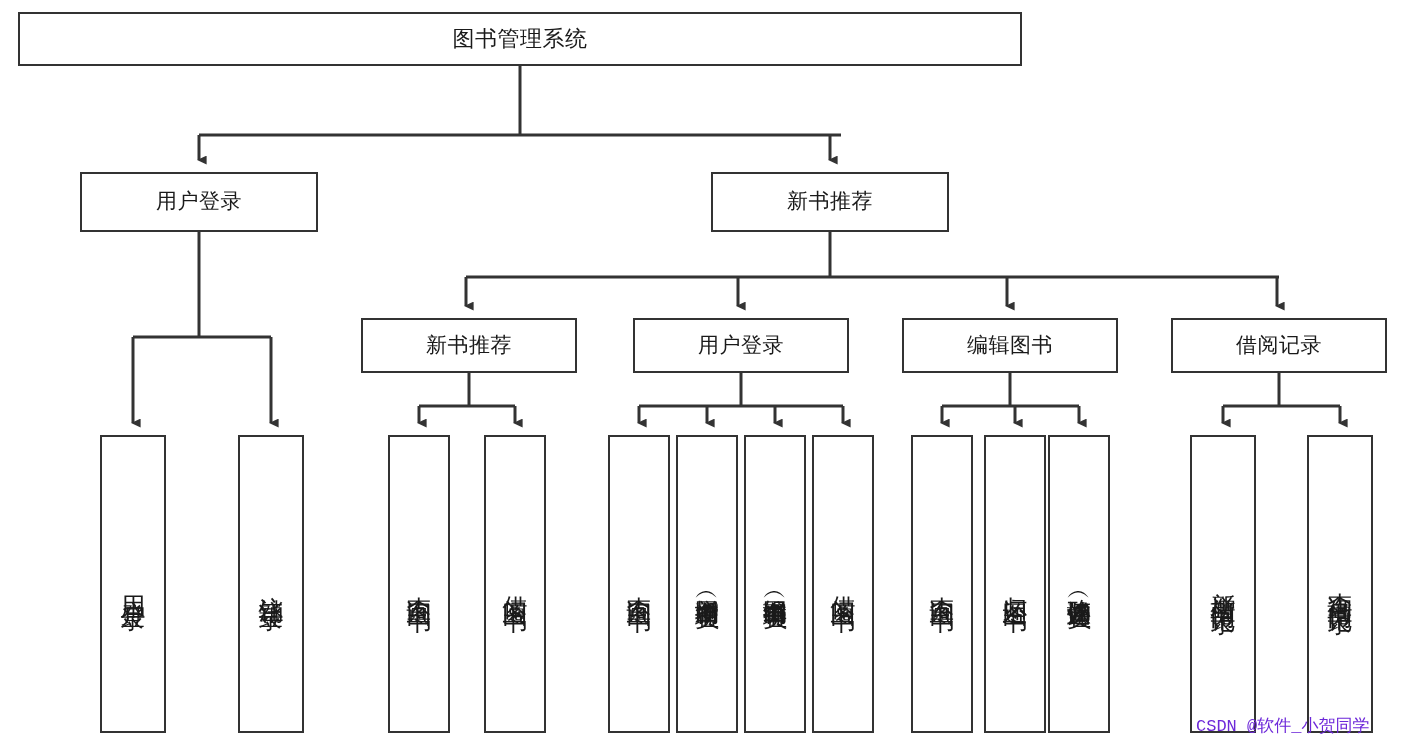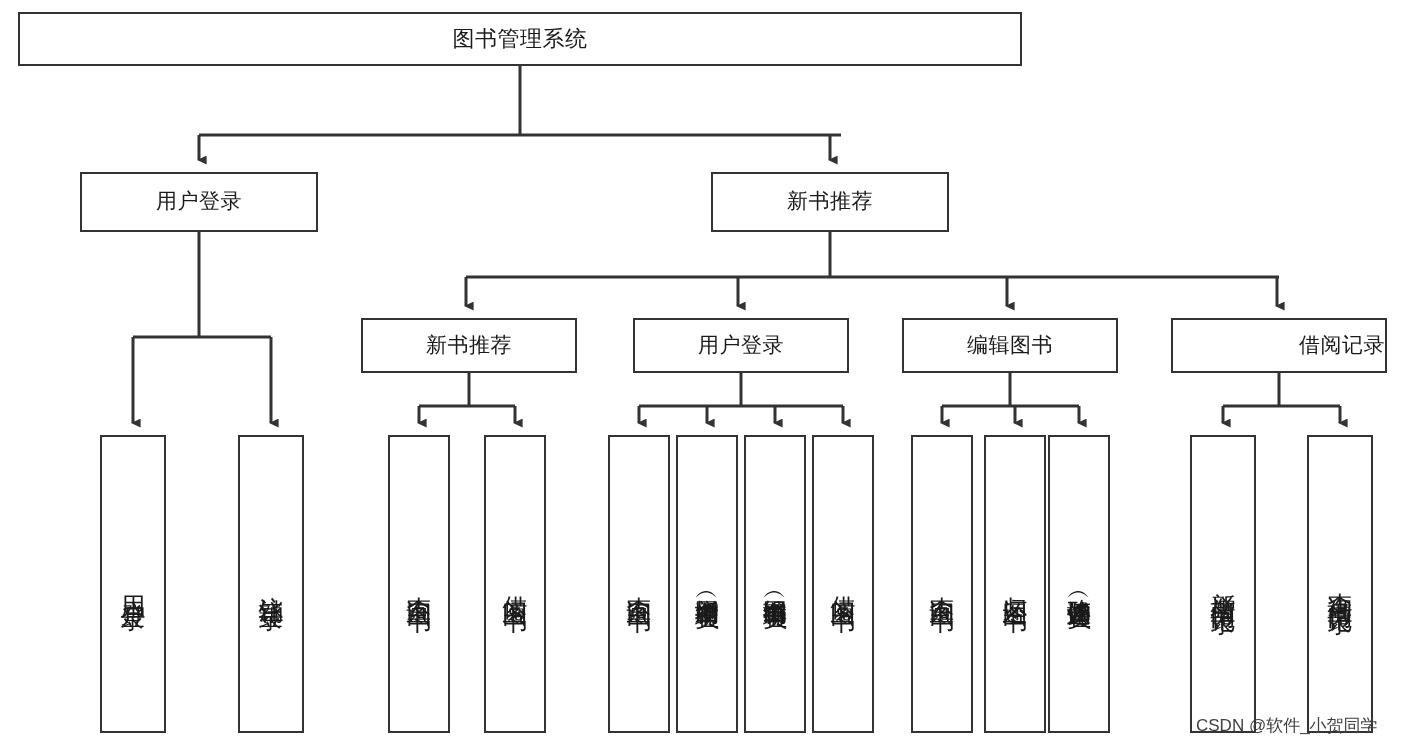--- a/index.html
+++ b/index.html
@@ -61,25 +61,25 @@
     letter-spacing: 4px;
     line-height: 1;
     white-space: nowrap;
   }
   .node.v.tight .label {
     font-size: 24px;
     letter-spacing: 1px;
   }
   .watermark {
     position: absolute;
-    color: #404040;
+    color: #6d28d9;
     font-size: 17px;
     white-space: nowrap;
     z-index: 3;
-    font-family: Liberation Sans, sans-serif;
+    font-family: Liberation Mono, monospace;
   }
 </style>
 </head>
 <body>
 
 <div id="canvas">
 
   <svg id="edges" viewBox="0 0 1405 747" xmlns="http://www.w3.org/2000/svg">
     <defs>
       <marker id="arrow" markerWidth="10" markerHeight="10" refX="4.4" refY="7.6" orient="auto" markerUnits="userSpaceOnUse">
@@ -143,21 +143,21 @@
 
   <div class="node h" style="left: 361px; top: 318px; width: 216px; height: 55px;">
     <span class="label">新书推荐</span>
   </div>
   <div class="node h" style="left: 633px; top: 318px; width: 216px; height: 55px;">
     <span class="label">用户登录</span>
   </div>
   <div class="node h" style="left: 902px; top: 318px; width: 216px; height: 55px;">
     <span class="label">编辑图书</span>
   </div>
-  <div class="node h" style="left: 1171px; top: 318px; width: 216px; height: 55px; justify-content: flex-end;">
+  <div class="node h" style="left: 1171px; top: 318px; width: 216px; height: 55px;">
     <span class="label">借阅记录</span>
   </div>
 
   <div class="node v" style="left: 100px; top: 435px; width: 66px; height: 298px;">
     <span class="label">用户登录</span>
   </div>
   <div class="node v" style="left: 238px; top: 435px; width: 66px; height: 298px;">
     <span class="label">注销登录</span>
   </div>
   <div class="node v" style="left: 388px; top: 435px; width: 62px; height: 298px;">

